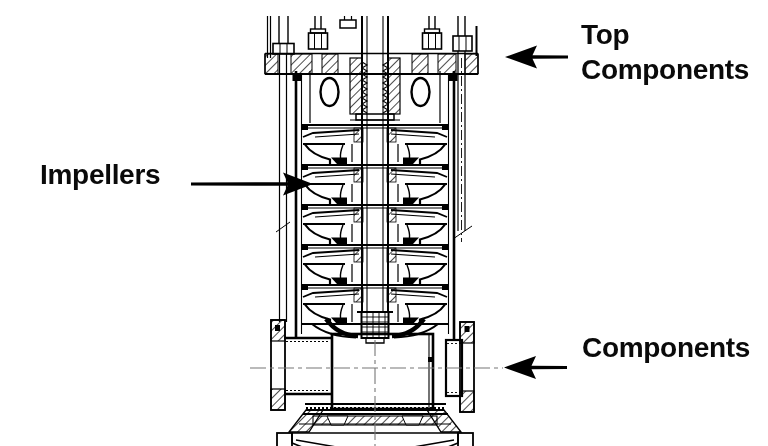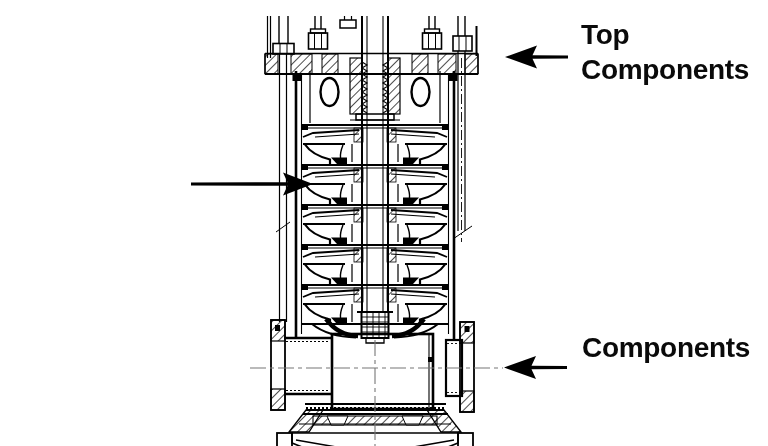--- a/index.html
+++ b/index.html
@@ -196,18 +196,21 @@
     <polygon class="fl" points="505,41 537,29.5 532.5,39.2 568,39.6 568,42.4 532.5,42.8 537,52.5"></polygon>
     <polygon class="fl" points="313,168 283,156.5 287.5,166.2 191,166.6 191,169.4 287.5,169.8 283,179.5"></polygon>
     <polygon class="fl" points="504,351.5 536,340 531.5,349.7 567,350.1 567,352.9 531.5,353.3 536,363"></polygon>
   </svg>
 
   <div class="callout" style="left:581px;top:1px">
     <span>Top</span>
     <span>Components</span>
   </div>
 
+  <div class="callout" style="left:40px;top:141px">
+    <span>Impellers</span>
+  </div>
 
   <div class="callout" style="left:582px;top:314px">
     <span>Components</span>
   </div>
 
 </div>
 
 </body></html>

